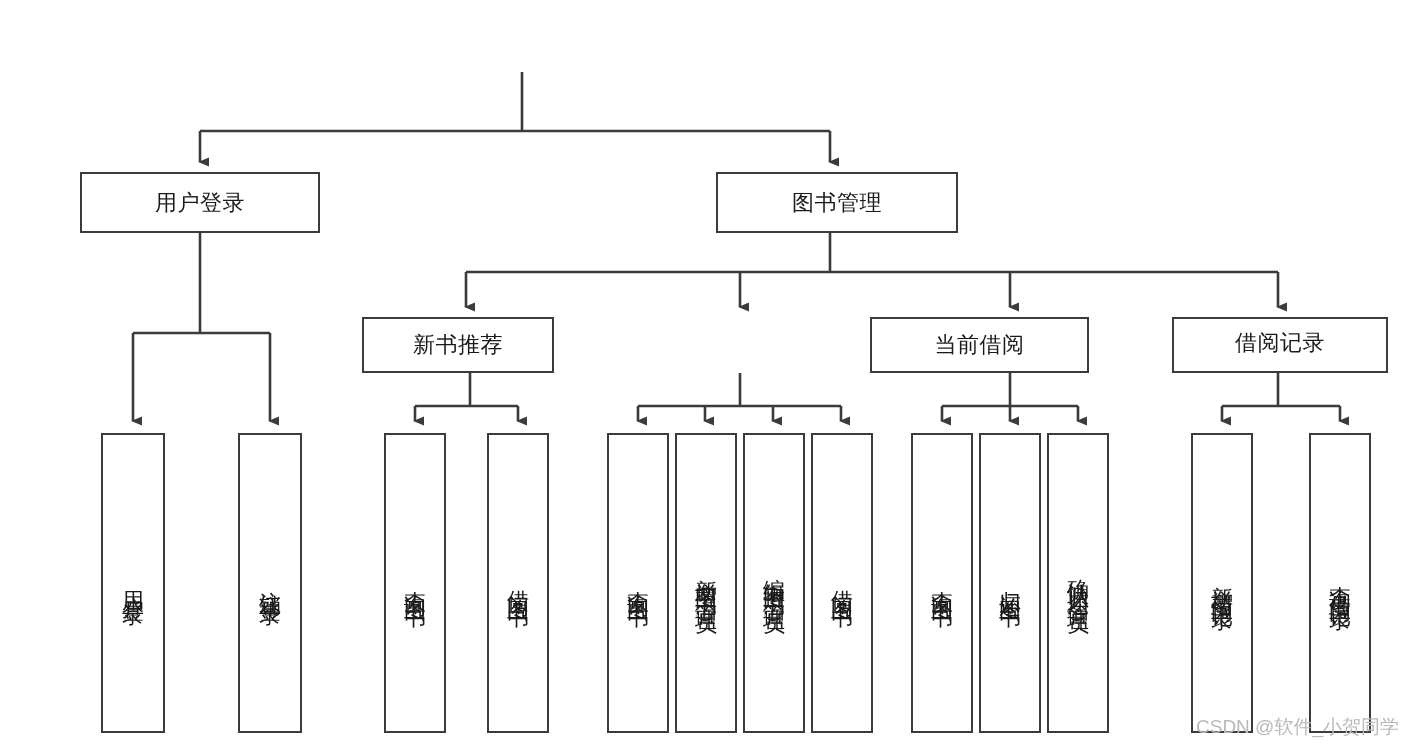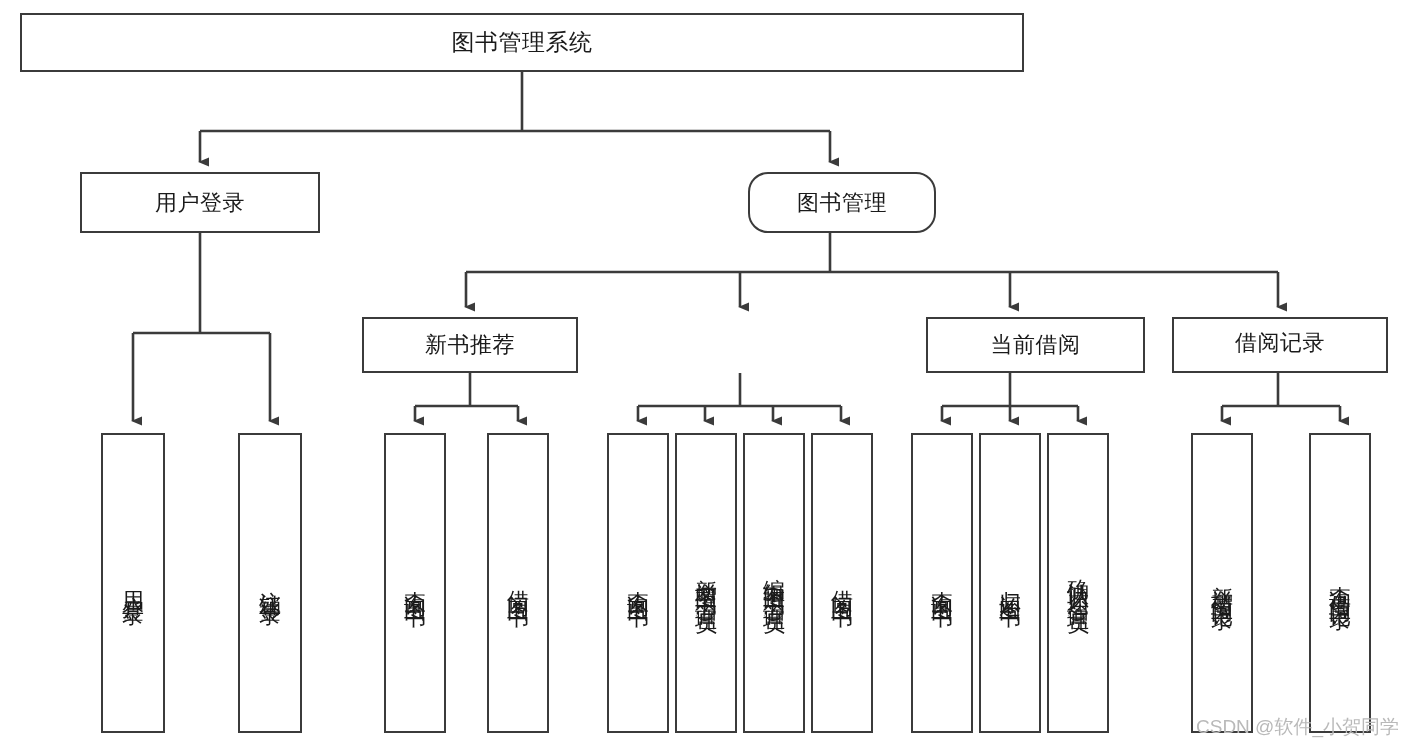--- a/index.html
+++ b/index.html
@@ -122,38 +122,35 @@
       <path d="M 1010 406 L 1010 421" marker-end="url(#arrow)"></path>
       <path d="M 1078 406 L 1078 421" marker-end="url(#arrow)"></path>
 
       <path d="M 1278 373 L 1278 406"></path>
       <path d="M 1222 406 L 1340 406"></path>
       <path d="M 1222 406 L 1222 421" marker-end="url(#arrow)"></path>
       <path d="M 1340 406 L 1340 421" marker-end="url(#arrow)"></path>
     </g>
   </svg>
 
-  <div class="node root horiz" style="left:20px; top:13px; width:1004px; height:59px;">
-    <span class="node-label">图书管理系统</span>
-  </div>
 
   <div class="node horiz" style="left:80px; top:172px; width:240px; height:61px;">
     <span class="node-label">用户登录</span>
   </div>
 
-  <div class="node horiz" style="left:748px; top:172px; width:188px; height:61px;border-radius:20px;">
+  <div class="node horiz" style="left:716px; top:172px; width:242px; height:61px;">
     <span class="node-label">图书管理</span>
   </div>
 
-  <div class="node horiz" style="left:362px; top:317px; width:216px; height:56px;">
+  <div class="node horiz" style="left:362px; top:317px; width:192px; height:56px;">
     <span class="node-label">新书推荐</span>
   </div>
 
 
-  <div class="node horiz" style="left:926px; top:317px; width:219px; height:56px;">
+  <div class="node horiz" style="left:870px; top:317px; width:219px; height:56px;">
     <span class="node-label">当前借阅</span>
   </div>
 
   <div class="node horiz" style="left:1172px; top:317px; width:216px; height:56px;font-family:Liberation Mono, monospace;">
     <span class="node-label">借阅记录</span>
   </div>
 
   <div class="node vert" style="left:101px; top:433px; width:64px; height:300px;">
     <span class="node-label">用户登录</span>
   </div>

